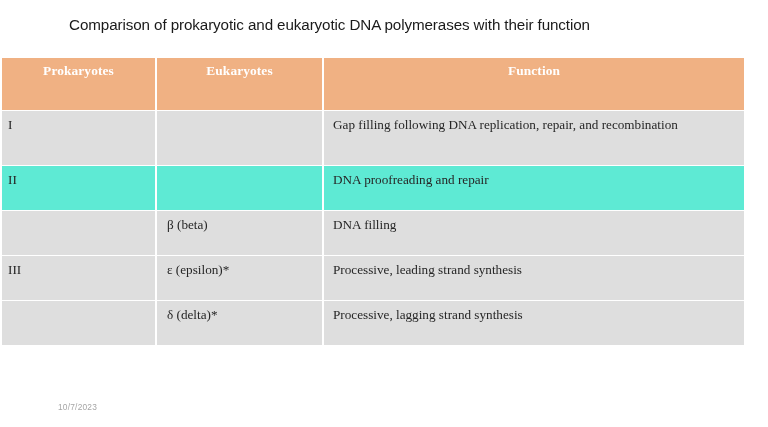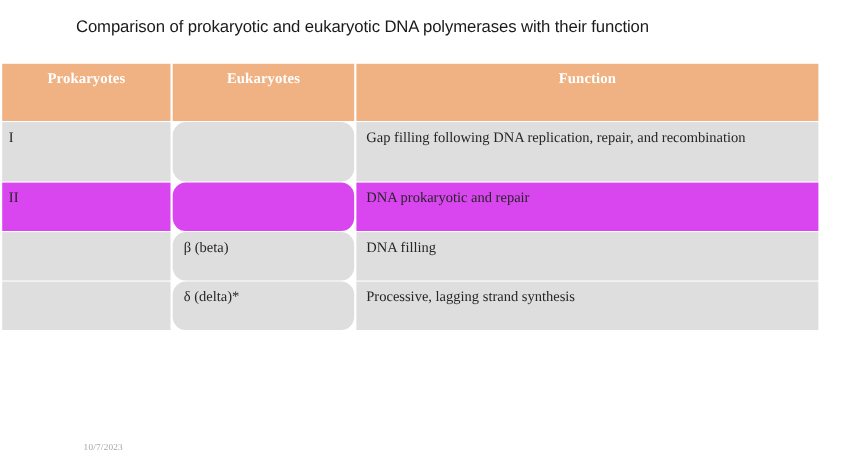--- a/index.html
+++ b/index.html
@@ -68,39 +68,39 @@
 
   
   .cell {
     font-size: 13.2px;
     color: #262626;
     line-height: 1.34;
     padding: 9px 0 0 8px;
     box-sizing: border-box;
   }
   .cell.func { padding-left: 9px; }
-  .cell.euk  { padding-left: 10px; border-radius: 12px; }
+  .cell.euk  { padding-left: 10px; }
   .cell.prok { padding-left: 6px; }
 
   .row-dark  .cell { background: #DEDEDE; }
-  .row-light .cell { background: #d946ef; }
+  .row-light .cell { background: #5eead4; }
 
   
   .r-tall  .cell { height: 54px; }
   .r-std   .cell { height: 44px; }
   .r-last  .cell { height: 44px; }
 
   
   .date-stamp {
     position: absolute;
-    left: 76px;
+    left: 58px;
     top: 402px;
     font-size: 8.4px;
     color: #A6A6A6;
-    font-family: Liberation Serif, serif;
+    font-family: Liberation Sans, sans-serif;
     letter-spacing: 0.2px;
   }
 </style>
 </head>
 <body>
 
 <div class="slide-title">Comparison of prokaryotic and eukaryotic DNA polymerases with their function</div>
 
 <div class="table-wrap">
   <table class="tbl">
@@ -120,30 +120,35 @@
 
       <tr class="row-dark r-tall">
         <td class="cell prok">I</td>
         <td class="cell euk"></td>
         <td class="cell func">Gap filling following DNA replication, repair, and recombination</td>
       </tr>
 
       <tr class="row-light r-std">
         <td class="cell prok">II</td>
         <td class="cell euk"></td>
-        <td class="cell func">DNA prokaryotic and repair</td>
+        <td class="cell func">DNA proofreading and repair</td>
       </tr>
 
       <tr class="row-dark r-std">
         <td class="cell prok"></td>
         <td class="cell euk">β (beta)</td>
         <td class="cell func">DNA filling</td>
       </tr>
 
 
+      <tr class="row-dark r-std">
+        <td class="cell prok">III</td>
+        <td class="cell euk">ε (epsilon)*</td>
+        <td class="cell func">Processive, leading strand synthesis</td>
+      </tr>
 
 
       <tr class="row-dark r-last">
         <td class="cell prok"></td>
         <td class="cell euk">δ (delta)*</td>
         <td class="cell func">Processive, lagging strand synthesis</td>
       </tr>
 
     </tbody>
   </table>

